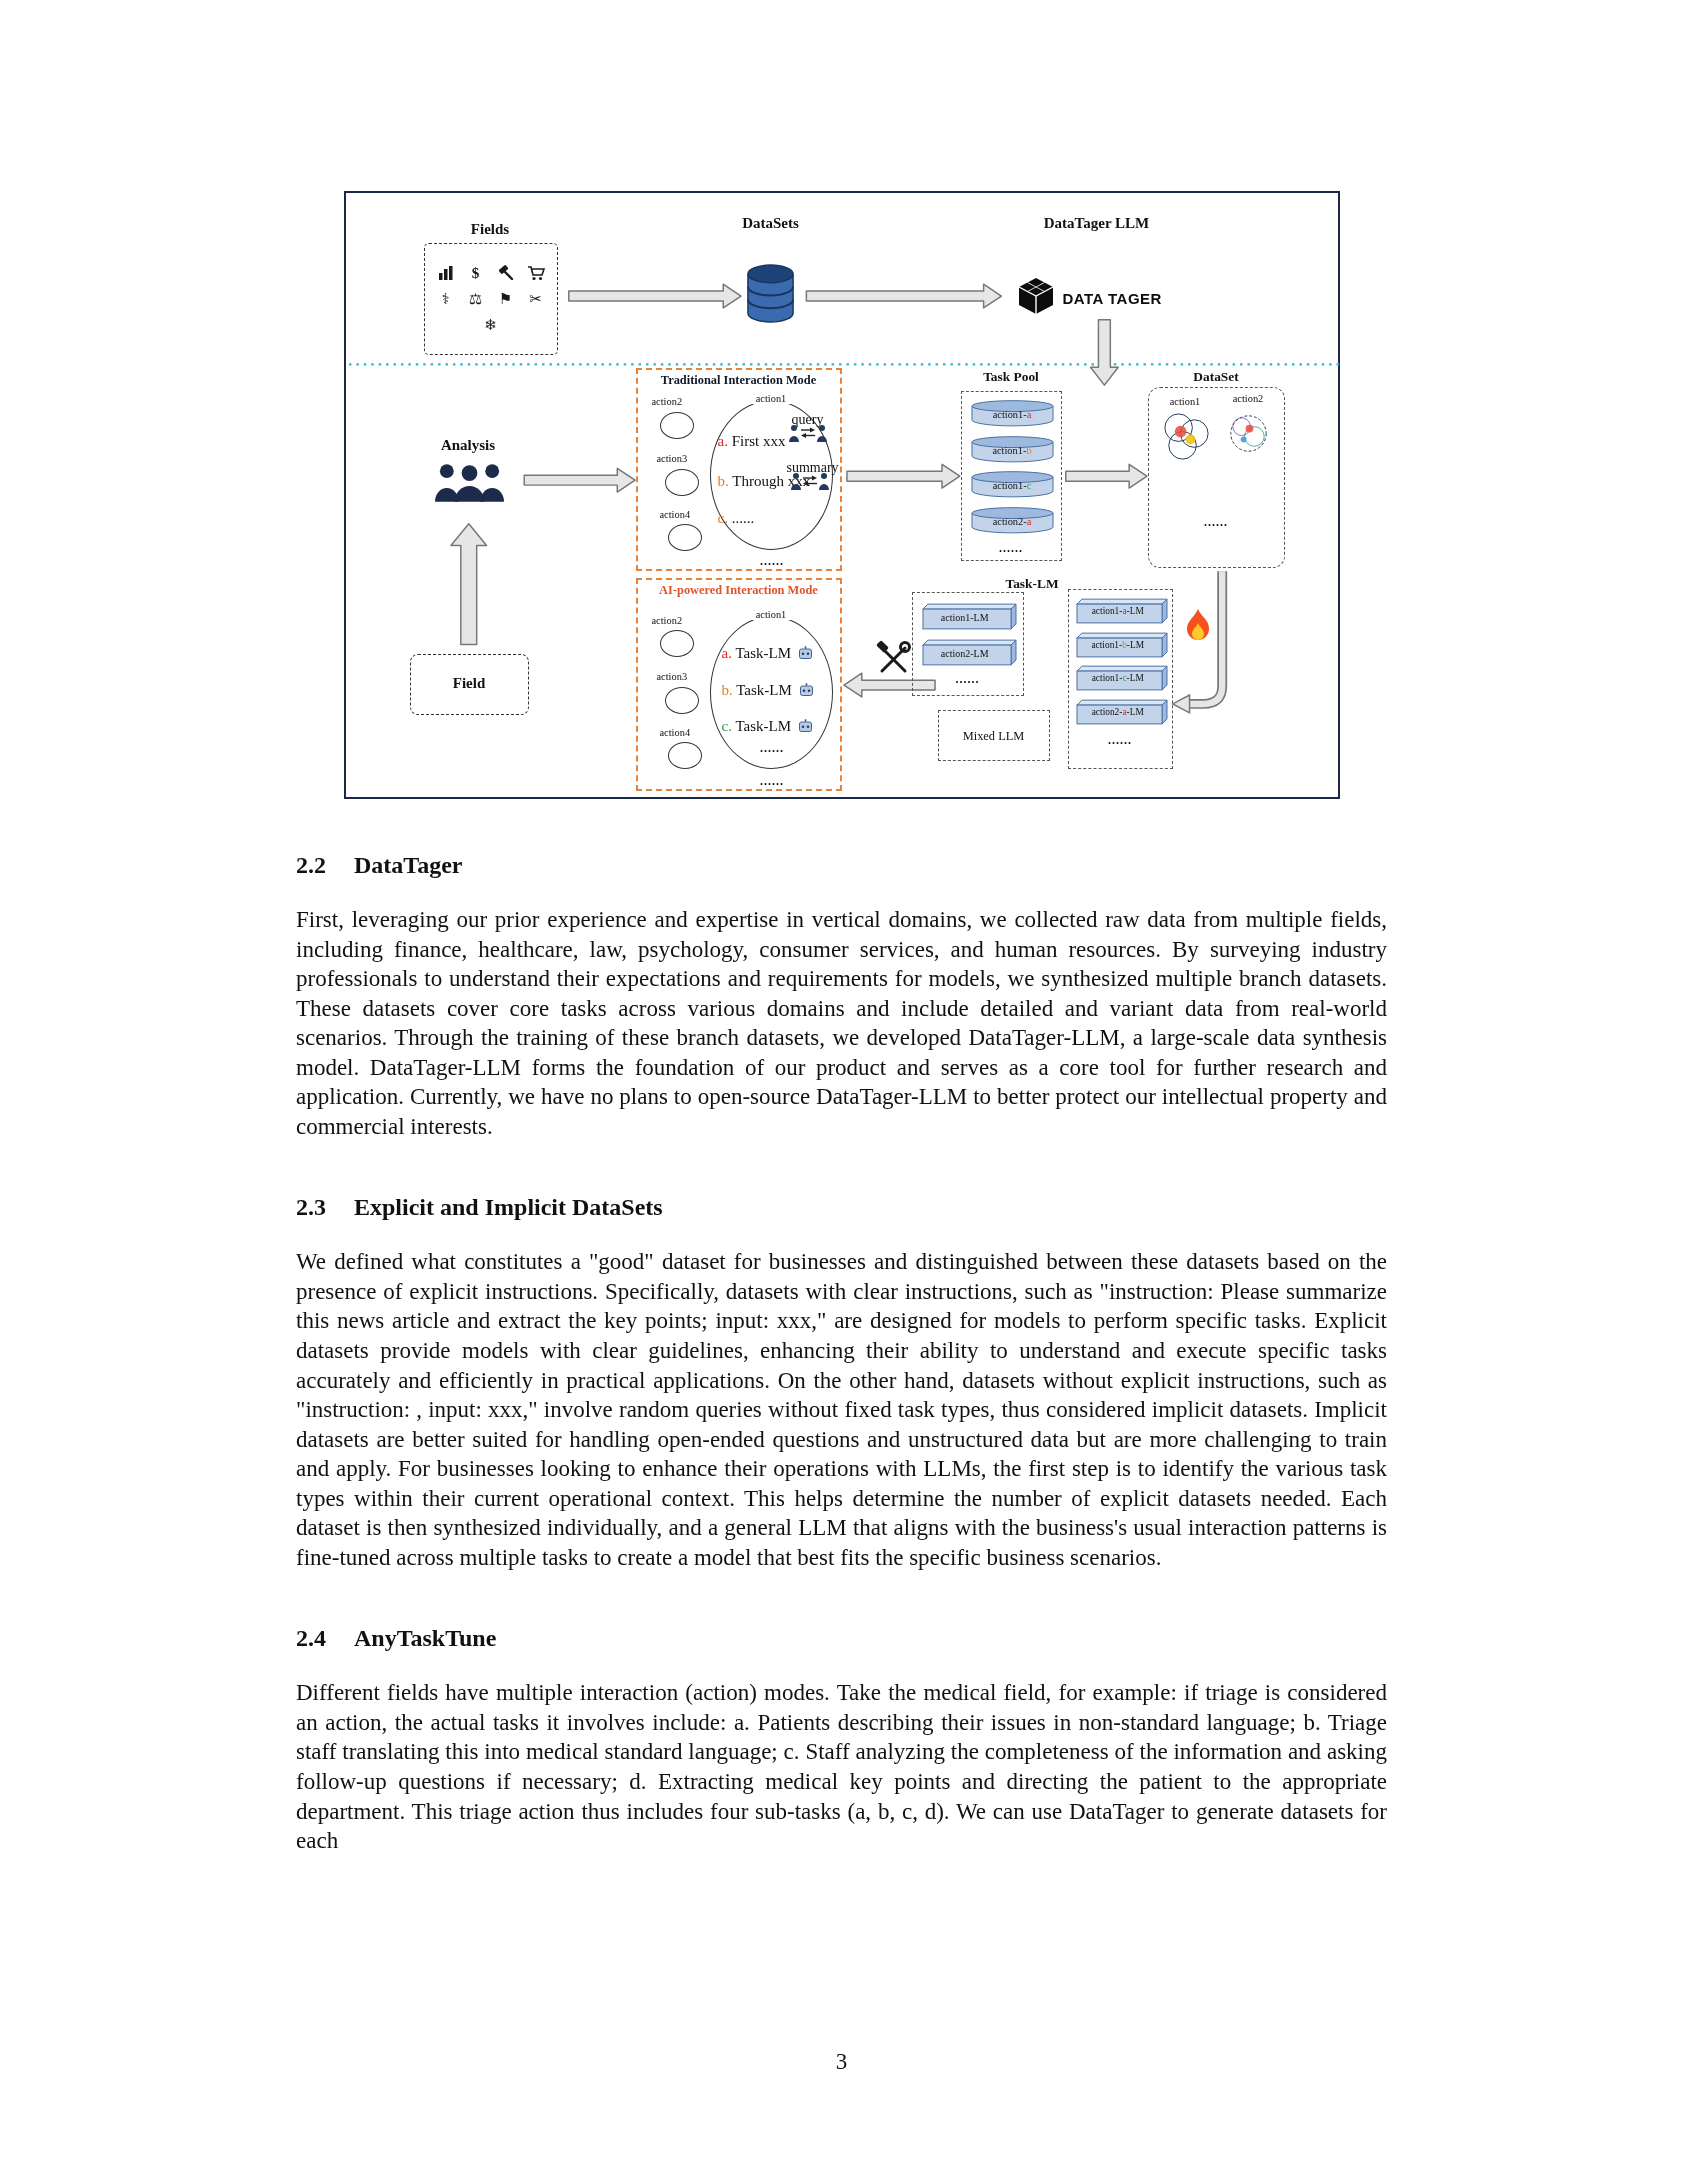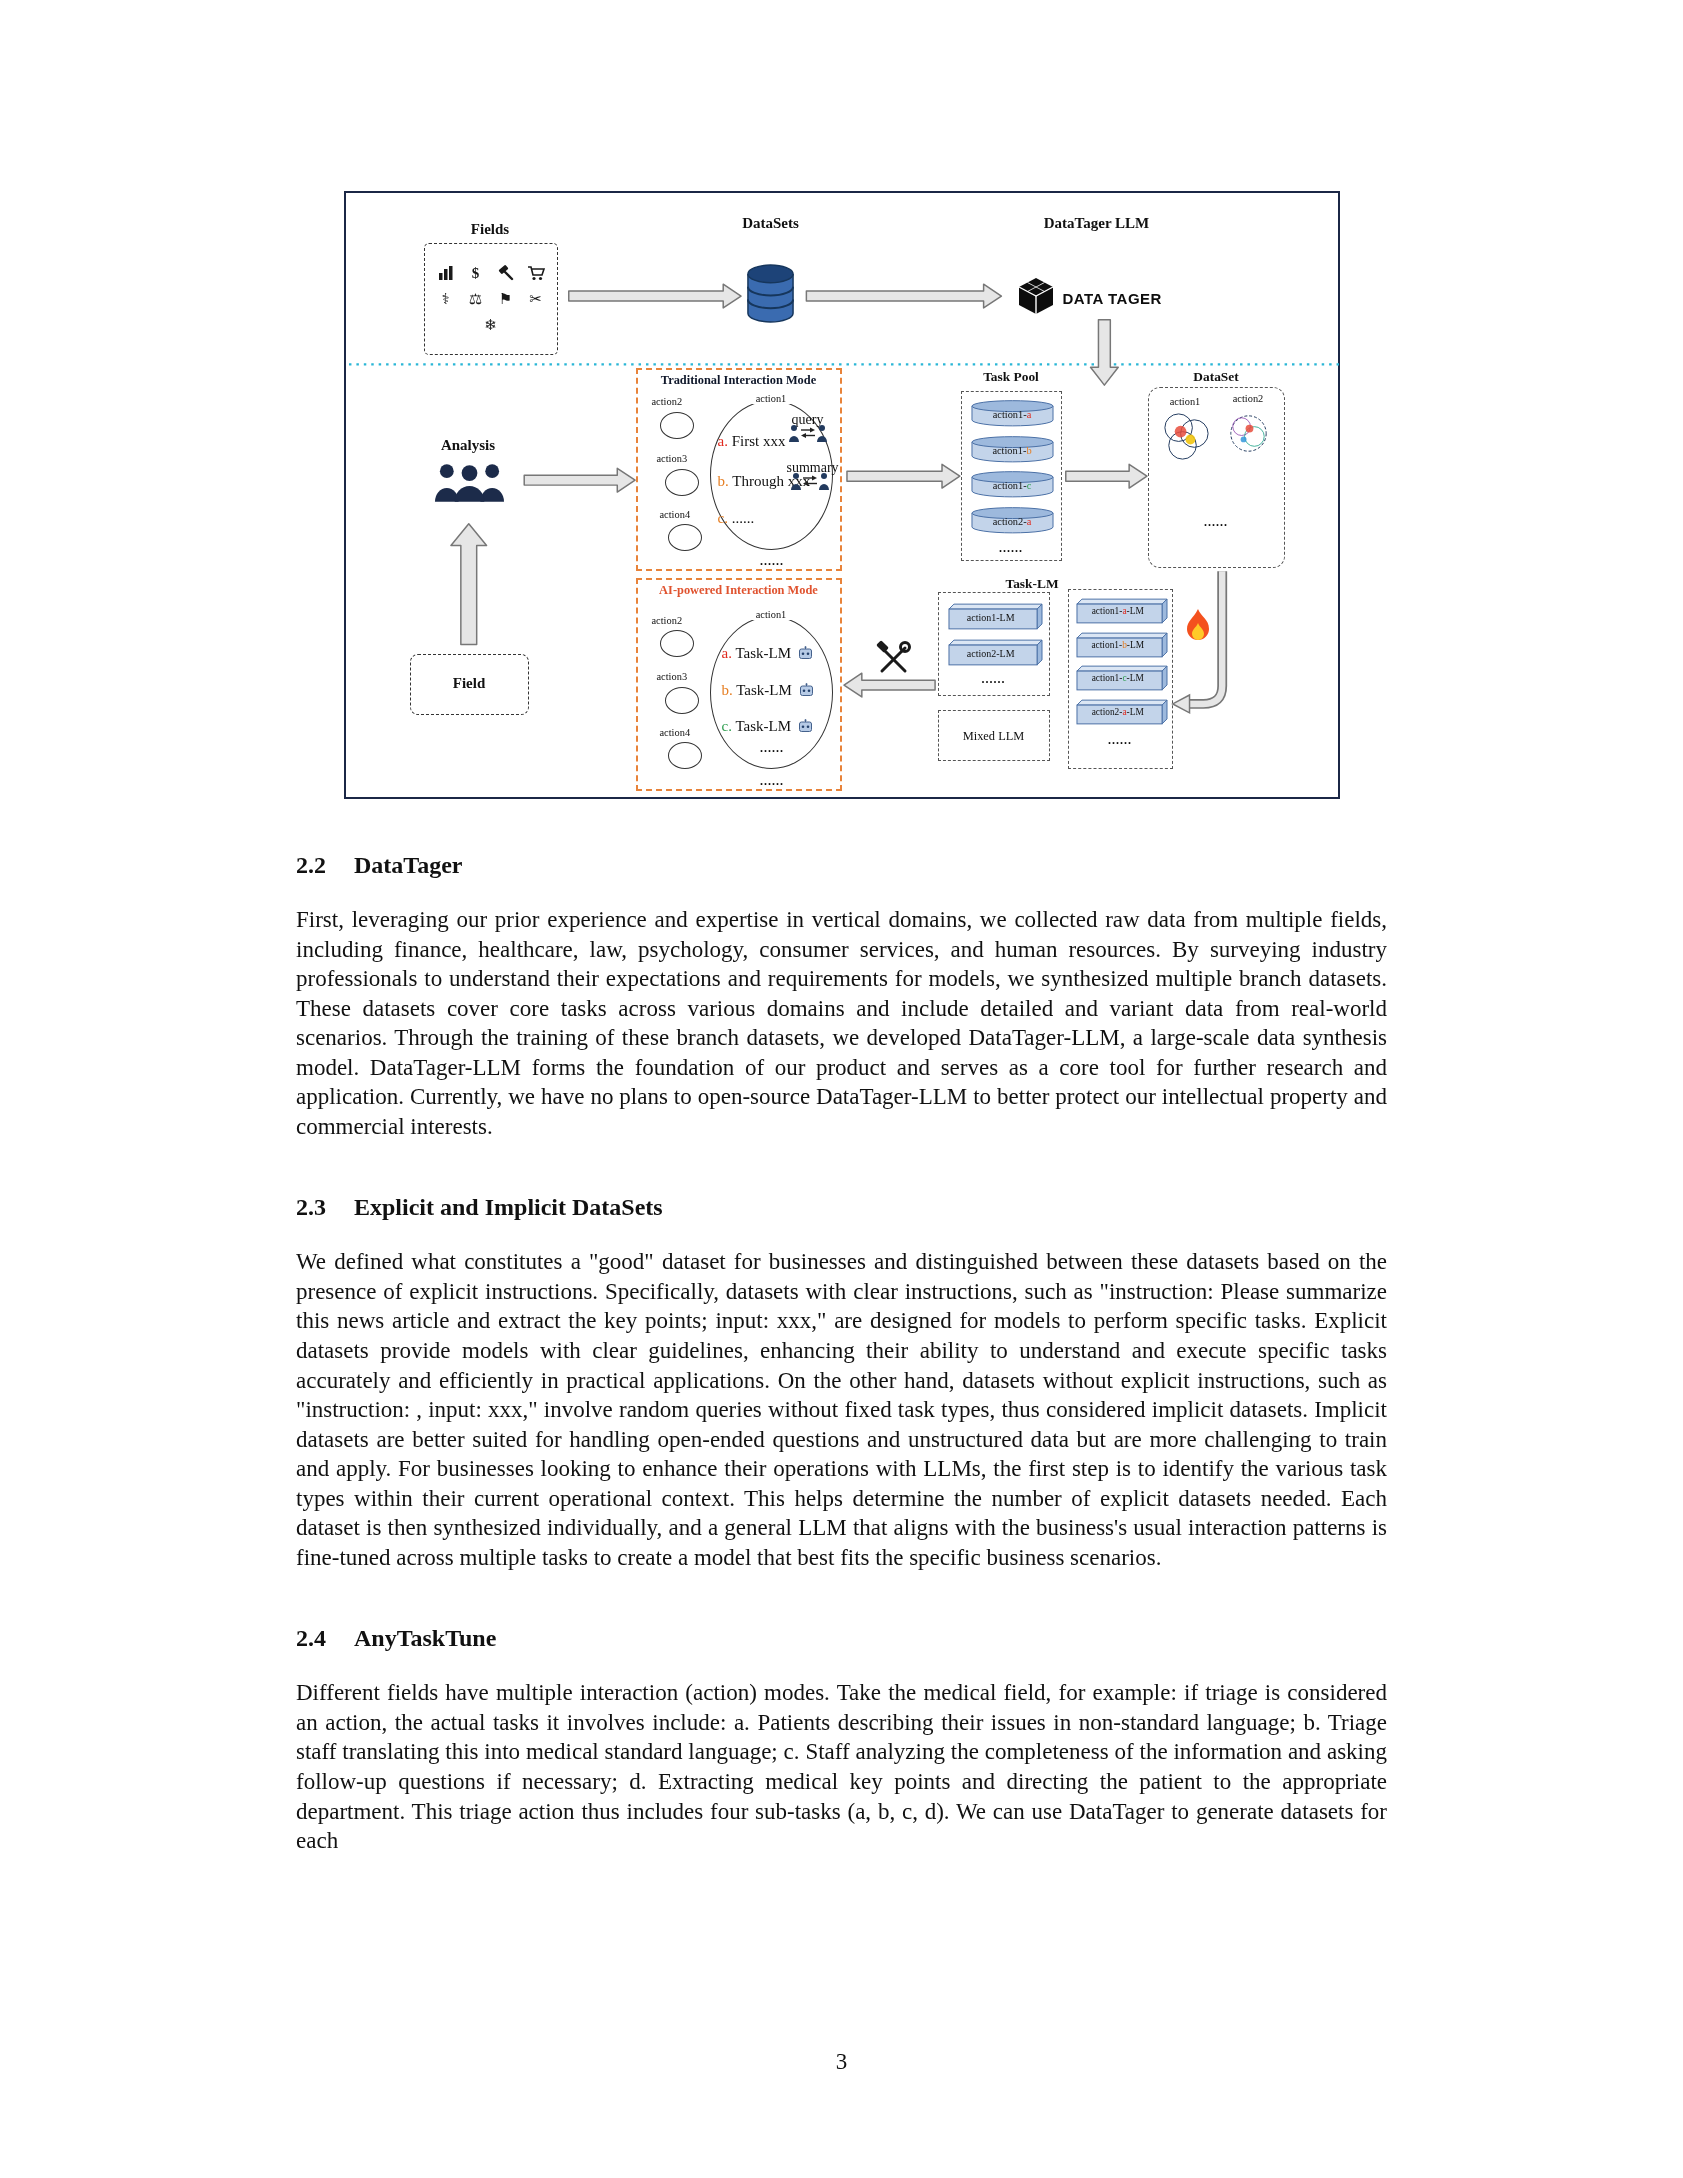--- a/index.html
+++ b/index.html
@@ -301,21 +301,21 @@
             <circle cx="22" cy="20" r="9" fill="none" stroke="#8e44ad" stroke-width="0.8"></circle>
               <circle cx="35" cy="30" r="10" fill="none" stroke="#16a085" stroke-width="0.8"></circle>
             <circle cx="30" cy="22" r="4" fill="#e74c3c" opacity="0.85"></circle>
               <circle cx="24" cy="33" r="3" fill="#3498db" opacity="0.85"></circle>
           </svg>
         </div>
         <div class="dots abs" style="left:0; top:127px; width:100%;">......</div>
       </div>
 
       <div class="bt" style="left:627px; top:383px; width:119px;">Task-LM</div>
-      <div class="dashed-box" style="left:592px; top:399px; width:112px; height:104px;">
+      <div class="dashed-box" style="left:566px; top:399px; width:112px; height:104px;">
         <div class="lm-box" style="left:8px; top:9px;">
           <svg width="96" height="29" viewBox="0 0 97 29">
               <polygon points="2,7 91,7 96,2 7,2" fill="#dbe6f4" stroke="#4a6fa5"></polygon>
               <polygon points="91,7 96,2 96,22 91,27" fill="#9db9dd" stroke="#4a6fa5"></polygon>
               <rect x="2" y="7" width="89" height="20" fill="#c3d4ea" stroke="#4a6fa5"></rect>
             </svg>
           <div class="lm-label">action1-LM</div>
         </div>
         <div class="lm-box" style="left:8px; top:45px;">
           <svg width="96" height="29" viewBox="0 0 97 29">

